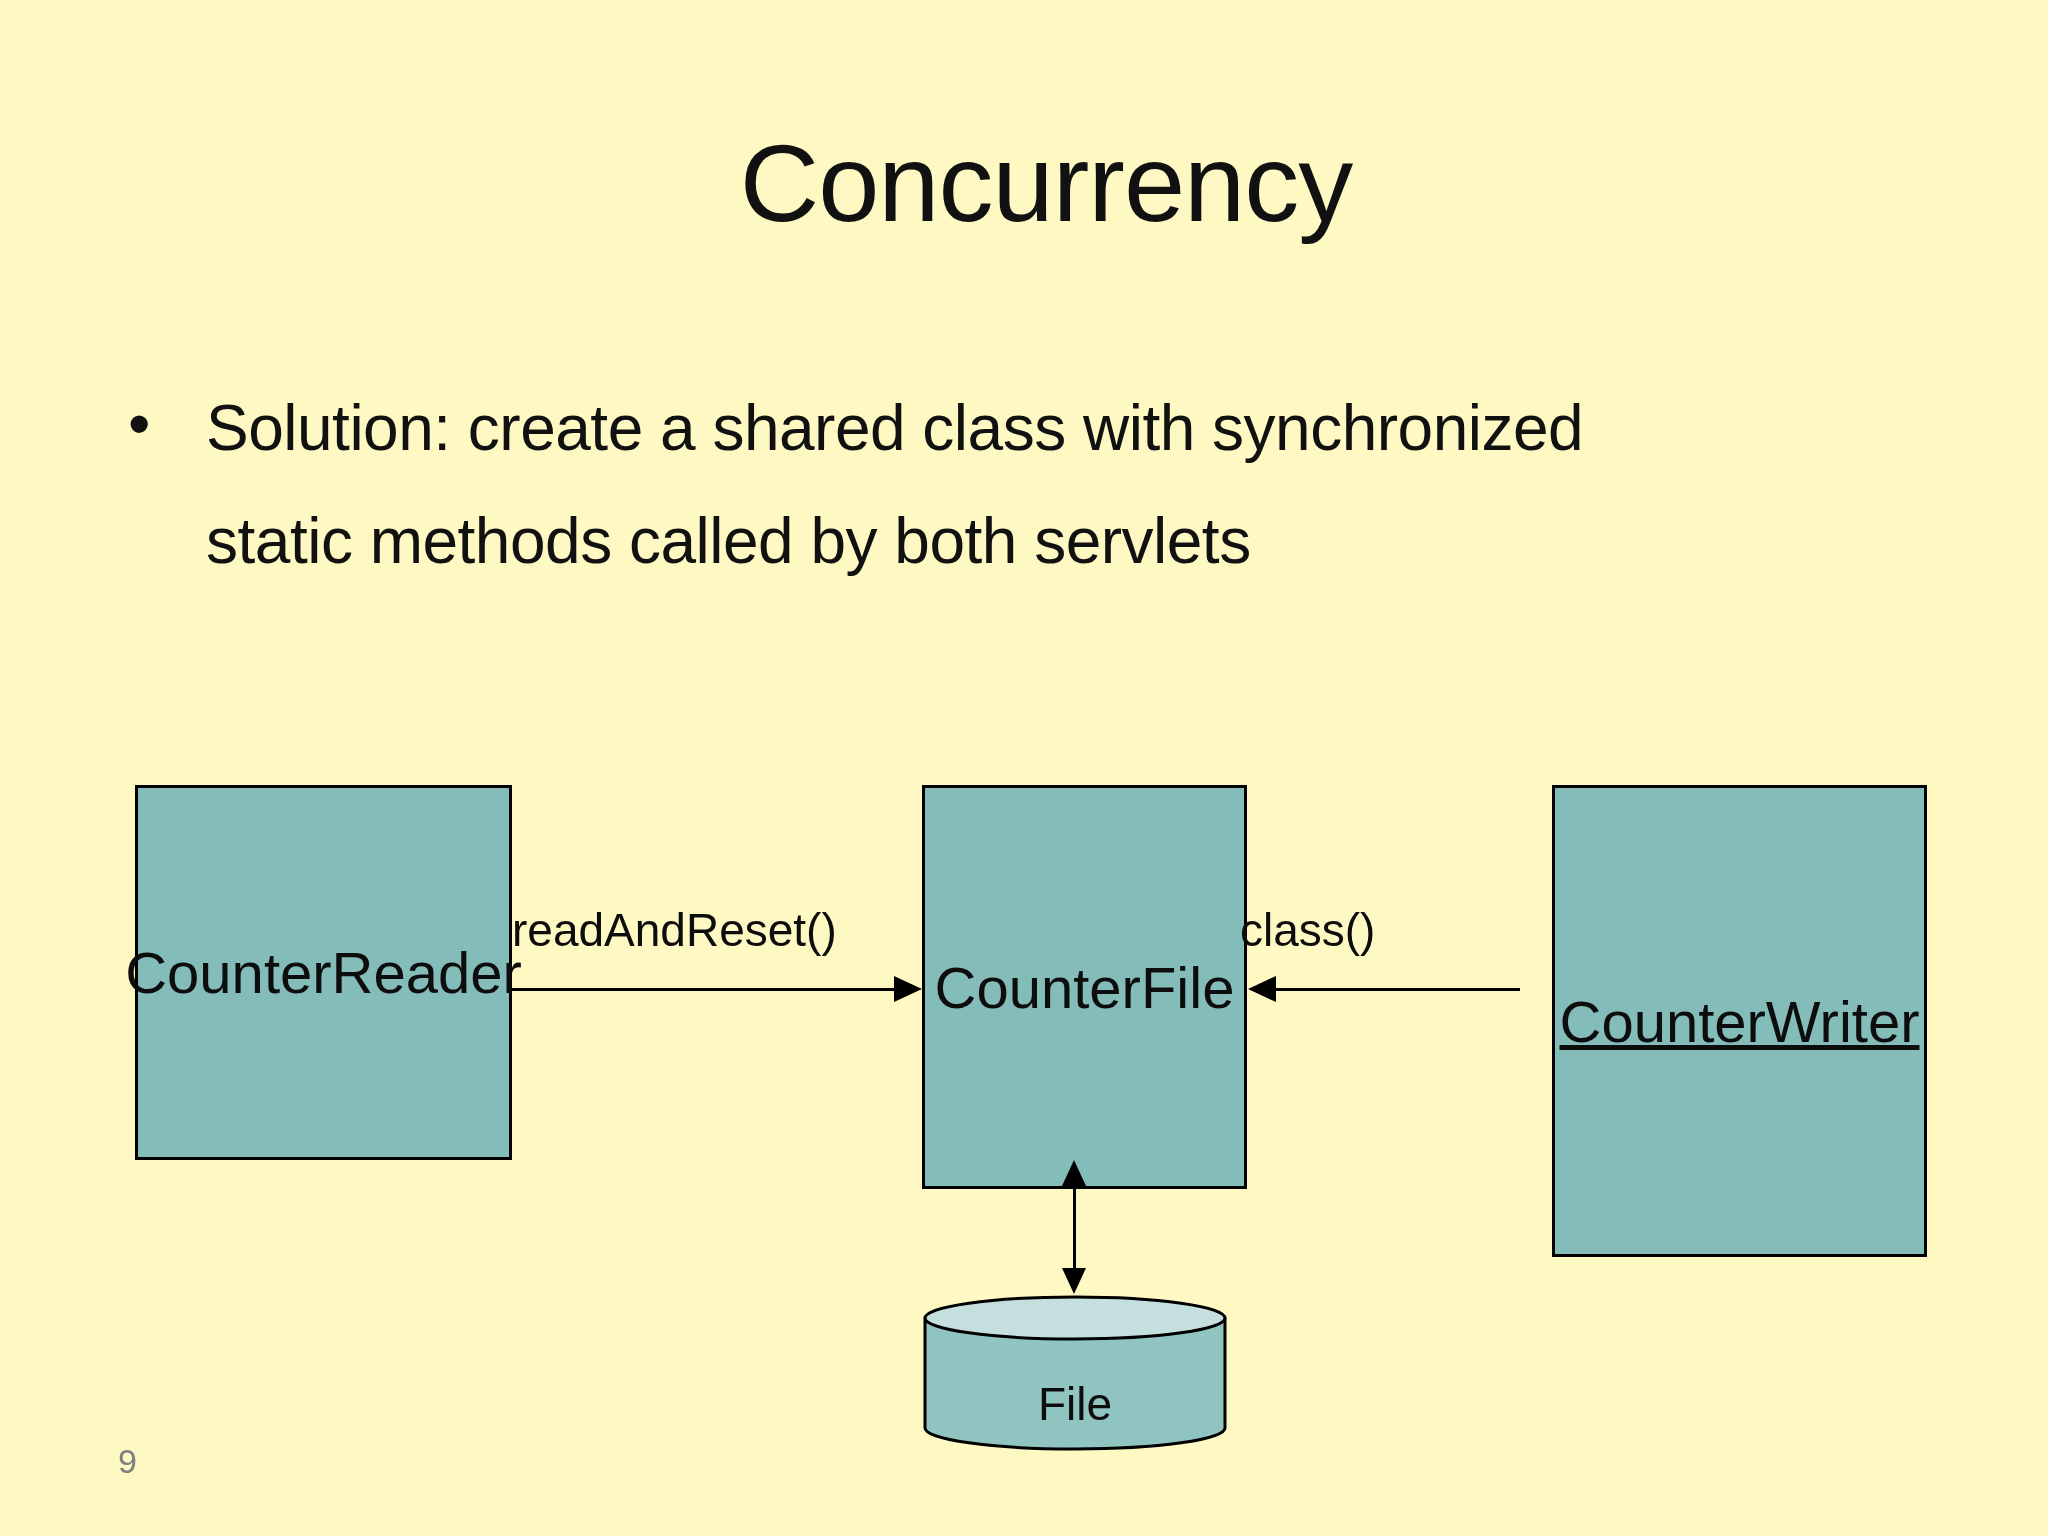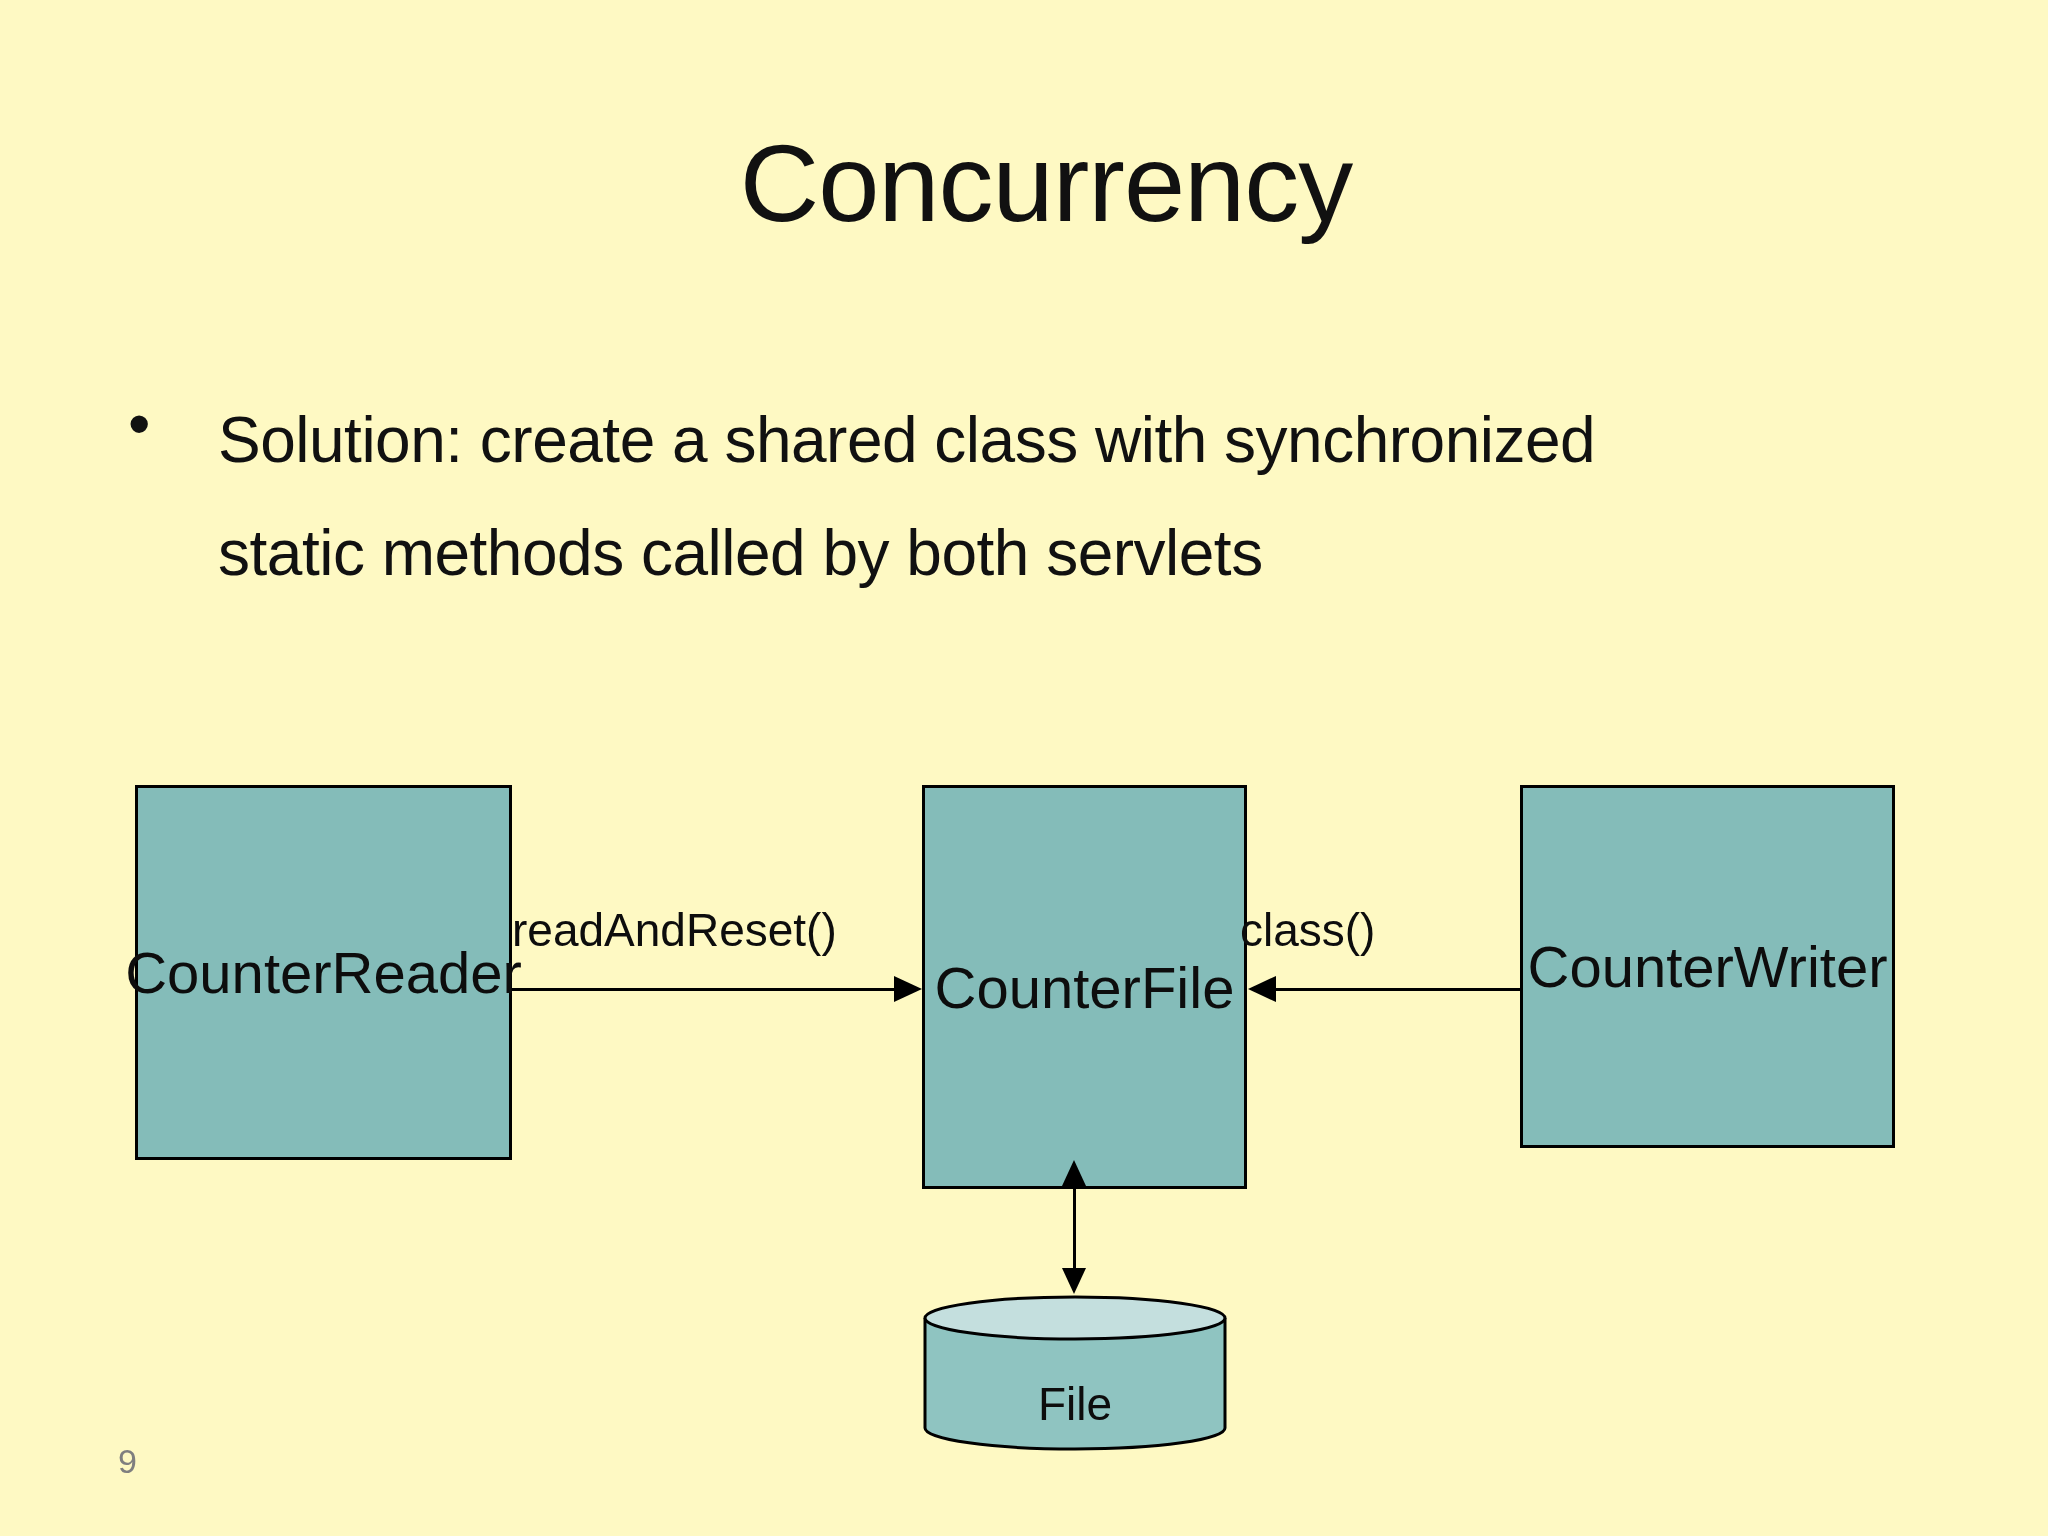--- a/index.html
+++ b/index.html
@@ -42,42 +42,42 @@
     display: flex;
     align-items: flex-start;
   }
   .bullet-marker {
     width: 74px;
     flex: 0 0 74px;
     font-size: 64px;
     line-height: 113px;
   }
   .bullet-text {
-    margin: 16px;
+    margin: 4px;
     width: 1450px;
     font-size: 64px;
     line-height: 113px;
     letter-spacing: -0.5px;
   }
 
   
   .node {
     position: absolute;
     box-sizing: border-box;
     background: #84bcb9;
     border: 3px solid #000000;
     display: flex;
     align-items: center;
     justify-content: center;
     font-size: 58px;
     color: #0d0d0d;
   }
   .node-reader { left: 135px;  top: 785px; width: 377px; height: 375px; }
   .node-file   { left: 922px;  top: 785px; width: 325px; height: 404px; }
-  .node-writer { left: 1520px; top: 785px; width: 375px; height: 363px; }
+  .node-writer { left: 1552px; top: 785px; width: 375px; height: 472px; text-decoration: underline; }
 
   
   .edge-line {
     position: absolute;
     background: #000000;
   }
   .edge-read-line { left: 512px;  top: 988px;  width: 384px; height: 3px; }
   .edge-incr-line { left: 1276px; top: 988px;  width: 244px; height: 3px; }
   .edge-file-line { left: 1073px; top: 1184px; width: 3px;   height: 84px; }
 

